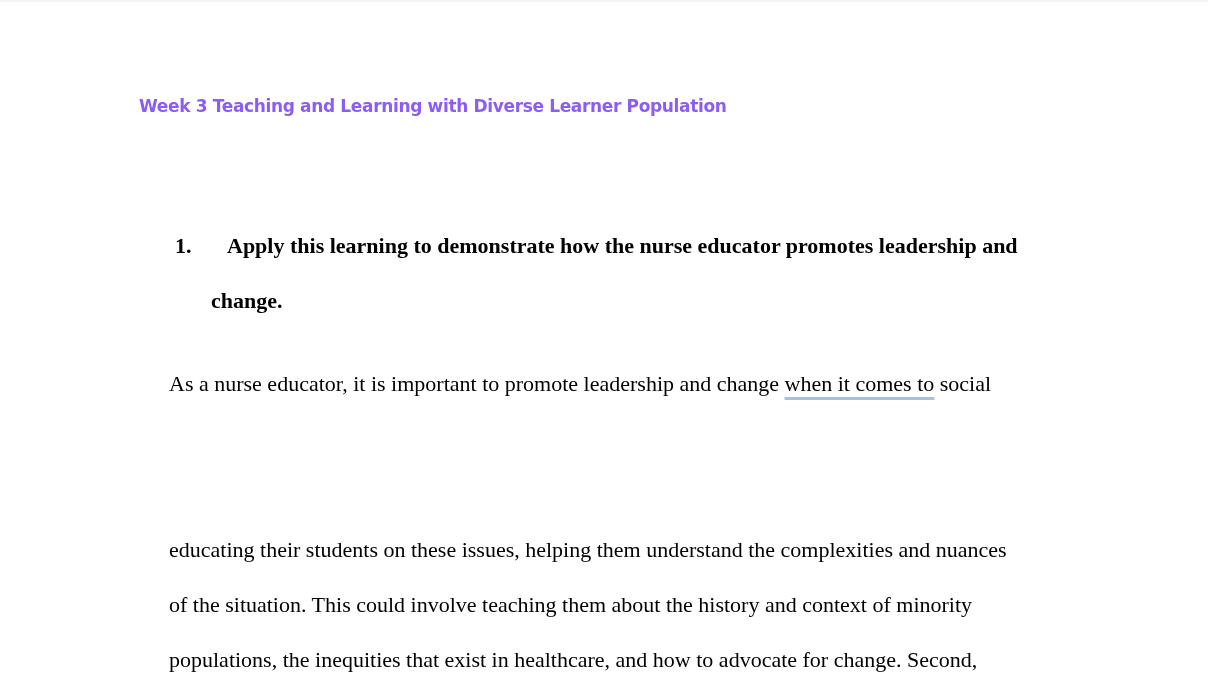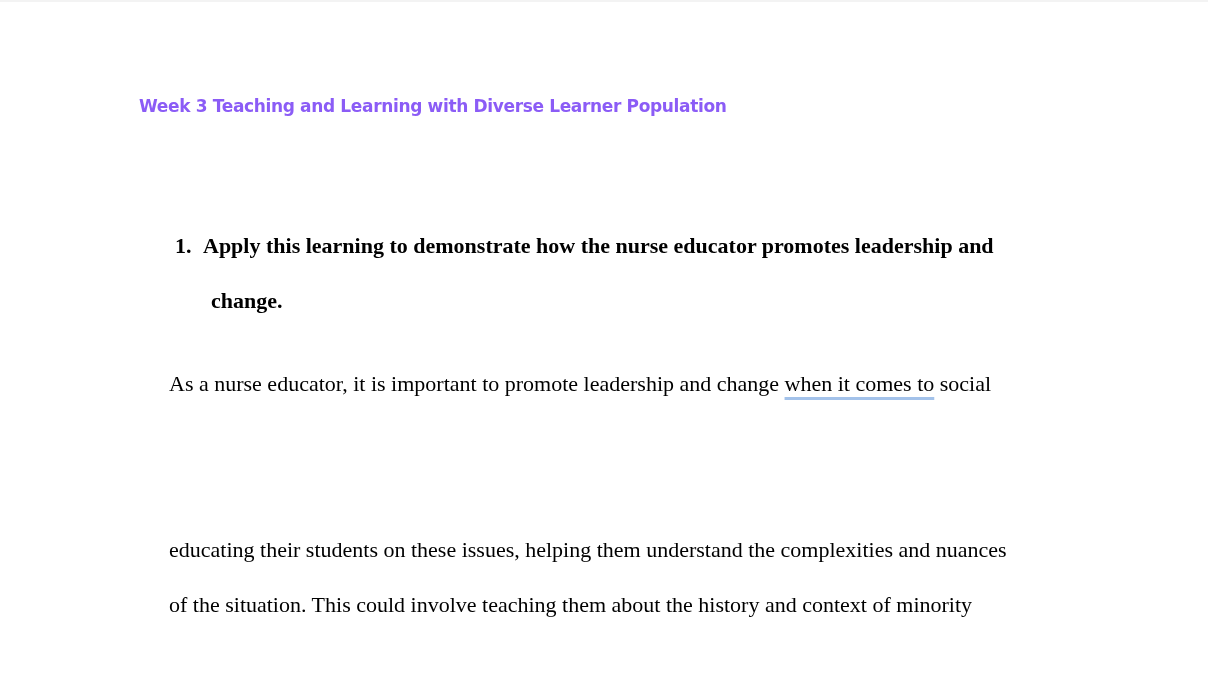--- a/index.html
+++ b/index.html
@@ -17,21 +17,21 @@
       font-family: "DejaVu Sans", sans-serif;
       font-weight: bold; font-size: 17px; color: #8b5cf6;
       letter-spacing: -0.35px; white-space: nowrap;
     }
     .q-num, .q-line {
       position: absolute;
       font-family: "Liberation Serif", serif;
       font-weight: bold; font-size: 22px; color: #000; white-space: nowrap;
     }
     .q-num { left: 175px; top: 233px; }
-    .q-line1 { left: 203px; top: 233px; text-align: center; }
+    .q-line1 { left: 227px; top: 233px; text-align: center; }
     .q-line2 { left: 211px; top: 288px; }
     .para-line {
       position: absolute; left: 139px;
       font-family: "Liberation Serif", serif;
       font-size: 22px; color: #000; white-space: nowrap; margin-left: 30px;
     }
     .grammar-mark {
       text-decoration: underline;
       text-decoration-color: #a3c2ea;
       text-decoration-thickness: 3px;
@@ -46,13 +46,14 @@
 <div class="page">
   <div class="title">Week 3 Teaching and Learning with Diverse Learner Population</div>
 
   <div class="q-num">1.</div>
   <div class="q-line q-line1">Apply this learning to demonstrate how the nurse educator promotes leadership and</div>
   <div class="q-line q-line2">change.</div>
 
   <div class="para-line" style="top:371px;"><span>As a nurse educator, it is important to promote leadership and change </span><span class="grammar-mark">when it comes to</span><span> social</span></div>
   <div class="para-line" style="top:537px;">educating their students on these issues, helping them understand the complexities and nuances</div>
   <div class="para-line" style="top:592px;">of the situation. This could involve teaching them about the history and context of minority</div>
+  <div class="para-line" style="top:647px;">populations, the inequities that exist in healthcare, and how to advocate for change. Second,</div>
 </div>
 
 </body></html>

